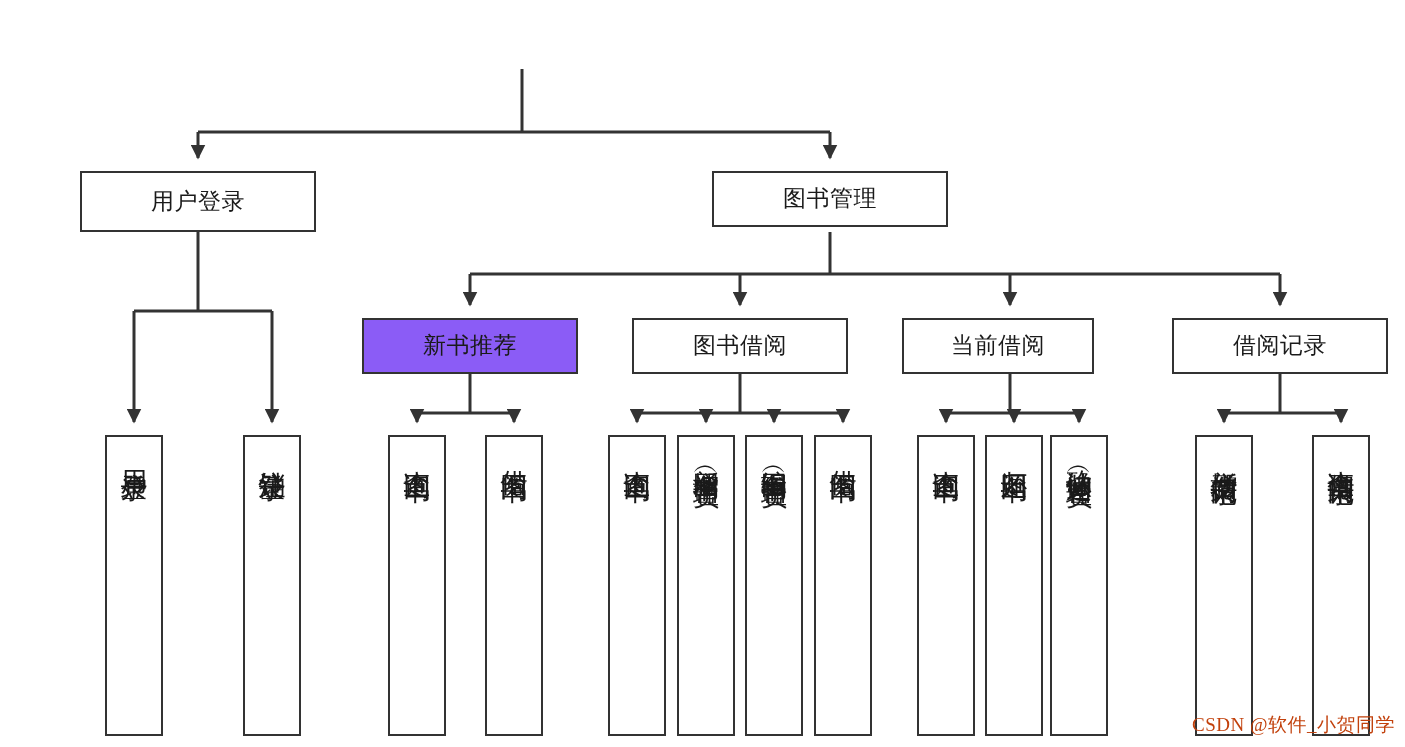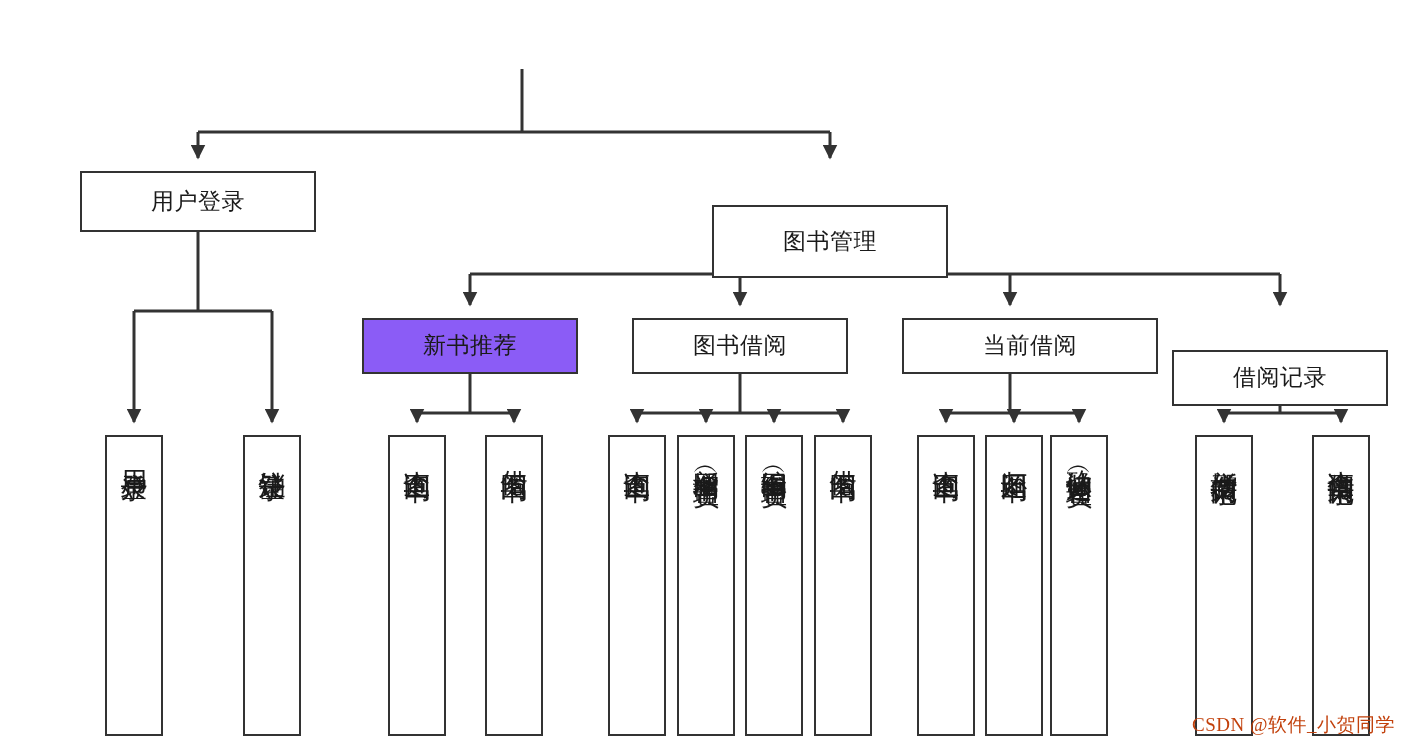--- a/index.html
+++ b/index.html
@@ -123,34 +123,34 @@
       <path d="M 1224 413 L 1341 413"></path>
       <path d="M 1224 413 L 1224 422" marker-end="url(#arrow)"></path>
       <path d="M 1341 413 L 1341 422" marker-end="url(#arrow)"></path>
     </g>
   </svg>
 
 
   <div class="node horiz" style="left: 80px; top: 171px; width: 236px; height: 61px; border-color: rgb(51, 51, 51); background: rgb(255, 255, 255); color: rgb(26, 26, 26);">
     <span class="label">用户登录</span>
   </div>
-  <div class="node horiz" style="left: 712px; top: 171px; width: 236px; height: 73px; border-color: rgb(51, 51, 51); background: rgb(255, 255, 255); color: rgb(26, 26, 26); margin-top: 34px;">
+  <div class="node horiz" style="left: 712px; top: 171px; width: 236px; height: 56px; border-color: rgb(51, 51, 51); background: rgb(255, 255, 255); color: rgb(26, 26, 26);">
     <span class="label">图书管理</span>
   </div>
 
   <div class="node horiz" style="left: 362px; top: 318px; width: 216px; height: 56px; border-color: rgb(51, 51, 51); background: #8b5cf6; color: rgb(26, 26, 26);">
     <span class="label">新书推荐</span>
   </div>
   <div class="node horiz" style="left: 632px; top: 318px; width: 216px; height: 56px; border-color: rgb(51, 51, 51); background: rgb(255, 255, 255); color: rgb(26, 26, 26);">
     <span class="label">图书借阅</span>
   </div>
-  <div class="node horiz" style="left: 902px; top: 318px; width: 256px; height: 56px; border-color: rgb(51, 51, 51); background: rgb(255, 255, 255); color: rgb(26, 26, 26);">
+  <div class="node horiz" style="left: 902px; top: 318px; width: 192px; height: 56px; border-color: rgb(51, 51, 51); background: rgb(255, 255, 255); color: rgb(26, 26, 26);">
     <span class="label">当前借阅</span>
   </div>
-  <div class="node horiz" style="left: 1172px; top: 318px; width: 216px; height: 56px; border-color: rgb(51, 51, 51); background: rgb(255, 255, 255); color: rgb(26, 26, 26); margin-top: 32px;">
+  <div class="node horiz" style="left: 1172px; top: 318px; width: 216px; height: 56px; border-color: rgb(51, 51, 51); background: rgb(255, 255, 255); color: rgb(26, 26, 26);">
     <span class="label">借阅记录</span>
   </div>
 
   <div class="node vert" style="left: 105px; top: 435px; width: 58px; height: 301px; border-color: rgb(51, 51, 51); background: rgb(255, 255, 255); color: rgb(26, 26, 26);">
     <span class="label">用户登录</span>
   </div>
   <div class="node vert" style="left: 243px; top: 435px; width: 58px; height: 301px; border-color: rgb(51, 51, 51); background: rgb(255, 255, 255); color: rgb(26, 26, 26);">
     <span class="label">注销登录</span>
   </div>
   <div class="node vert" style="left: 388px; top: 435px; width: 58px; height: 301px; border-color: rgb(51, 51, 51); background: rgb(255, 255, 255); color: rgb(26, 26, 26);">

